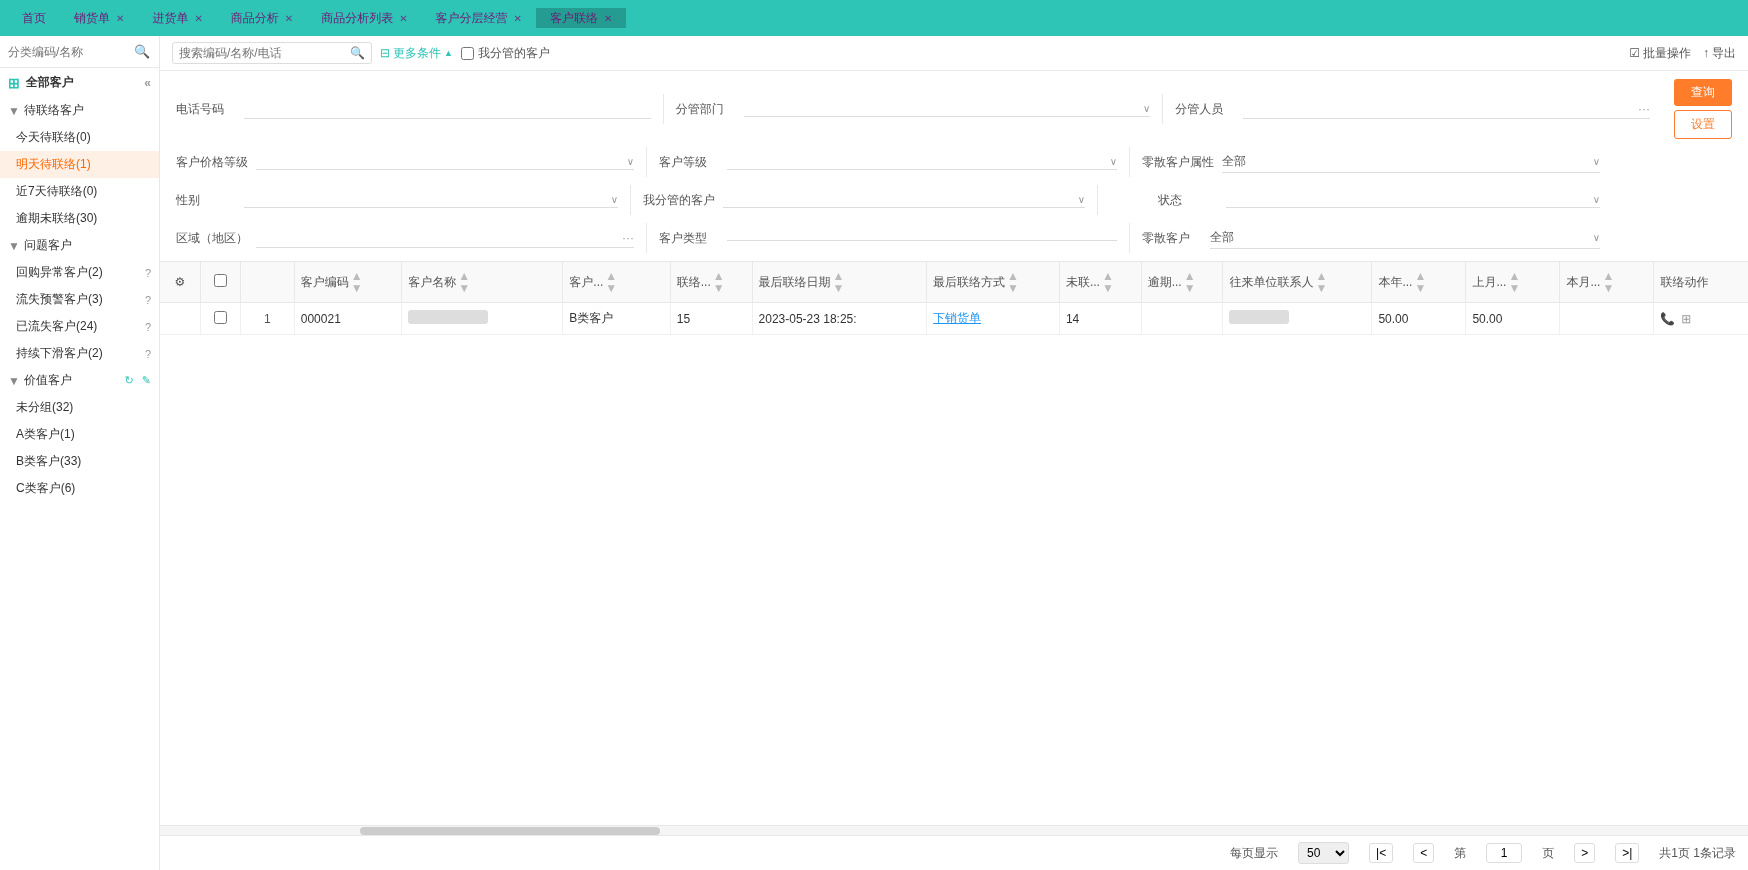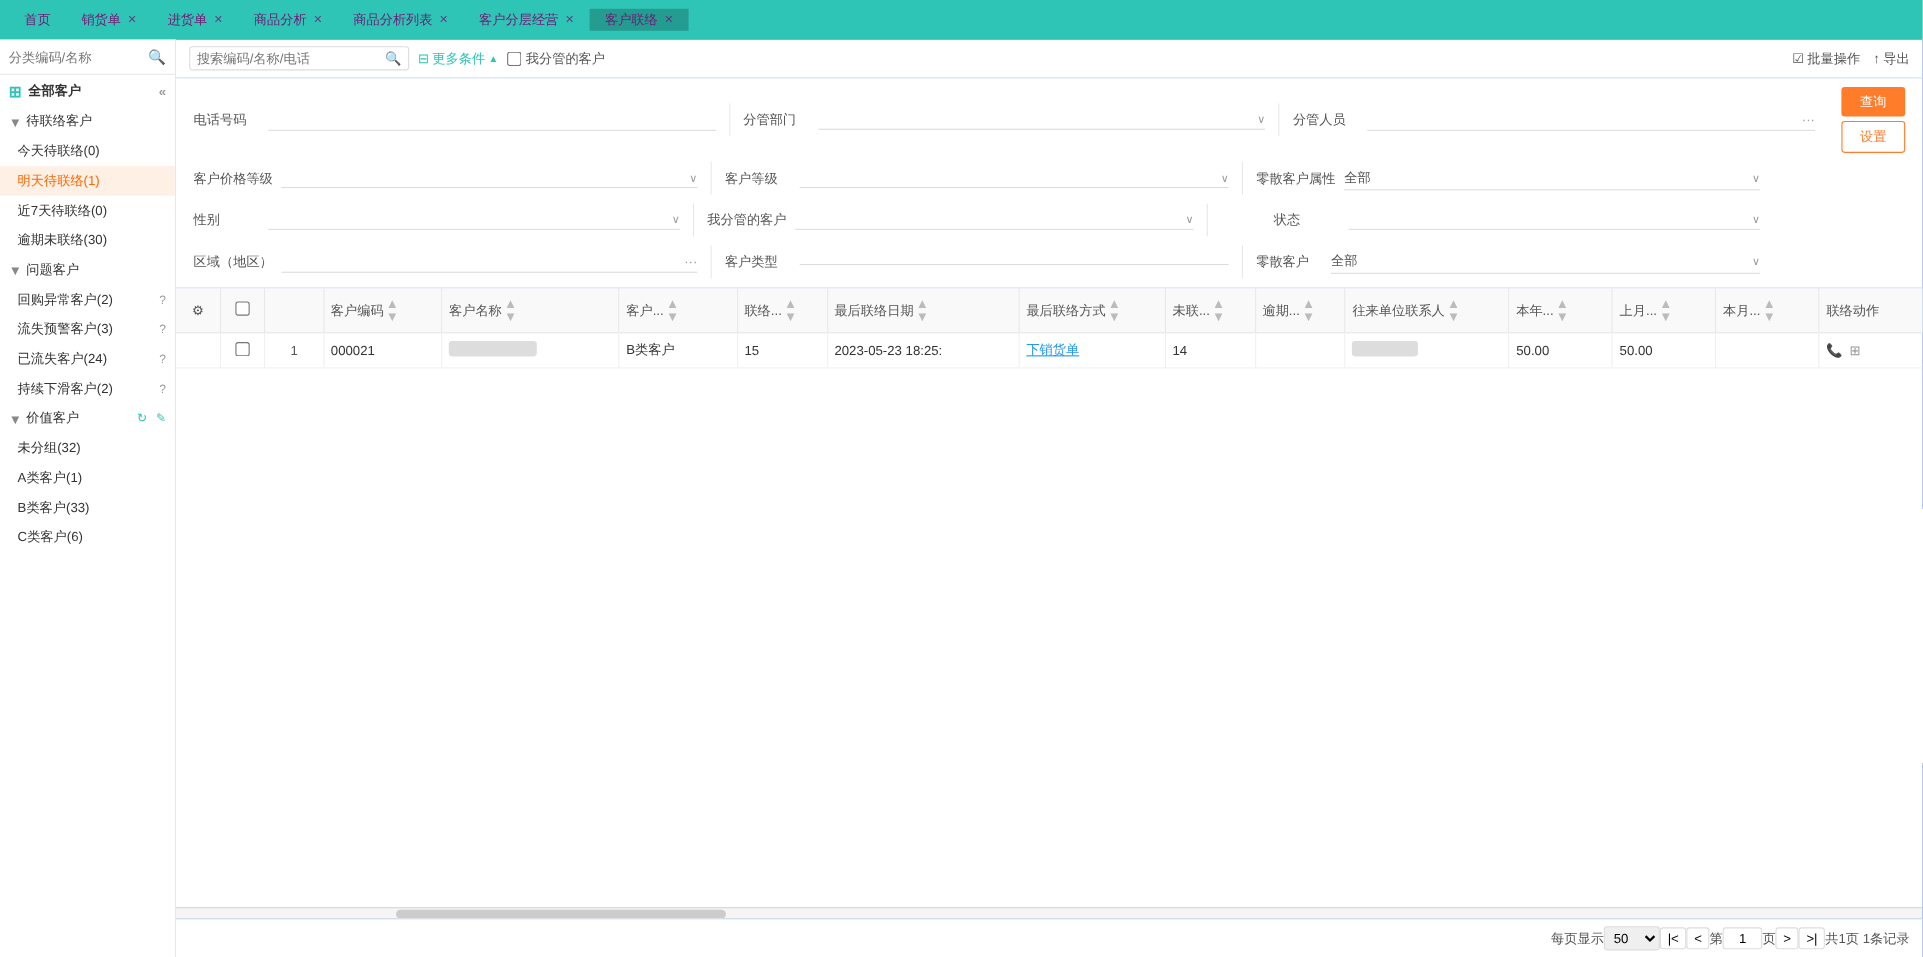--- a/index.html
+++ b/index.html
@@ -269,21 +269,21 @@
     .action-icons { display: flex; gap: 6px; color: #999; cursor: pointer; }
 
     
     .table-footer {
       background: white;
       border-top: 1px solid #e8e8e8;
       padding: 6px 12px;
       display: flex;
       align-items: center;
       justify-content: flex-end;
-      gap: 0;
+      gap: 20px;
       font-size: 12px;
       color: #555;
     }
     .page-size-select {
       border: 1px solid #ddd;
       border-radius: 3px;
       padding: 2px 4px;
       font-size: 12px;
     }
     .page-nav-btn {

